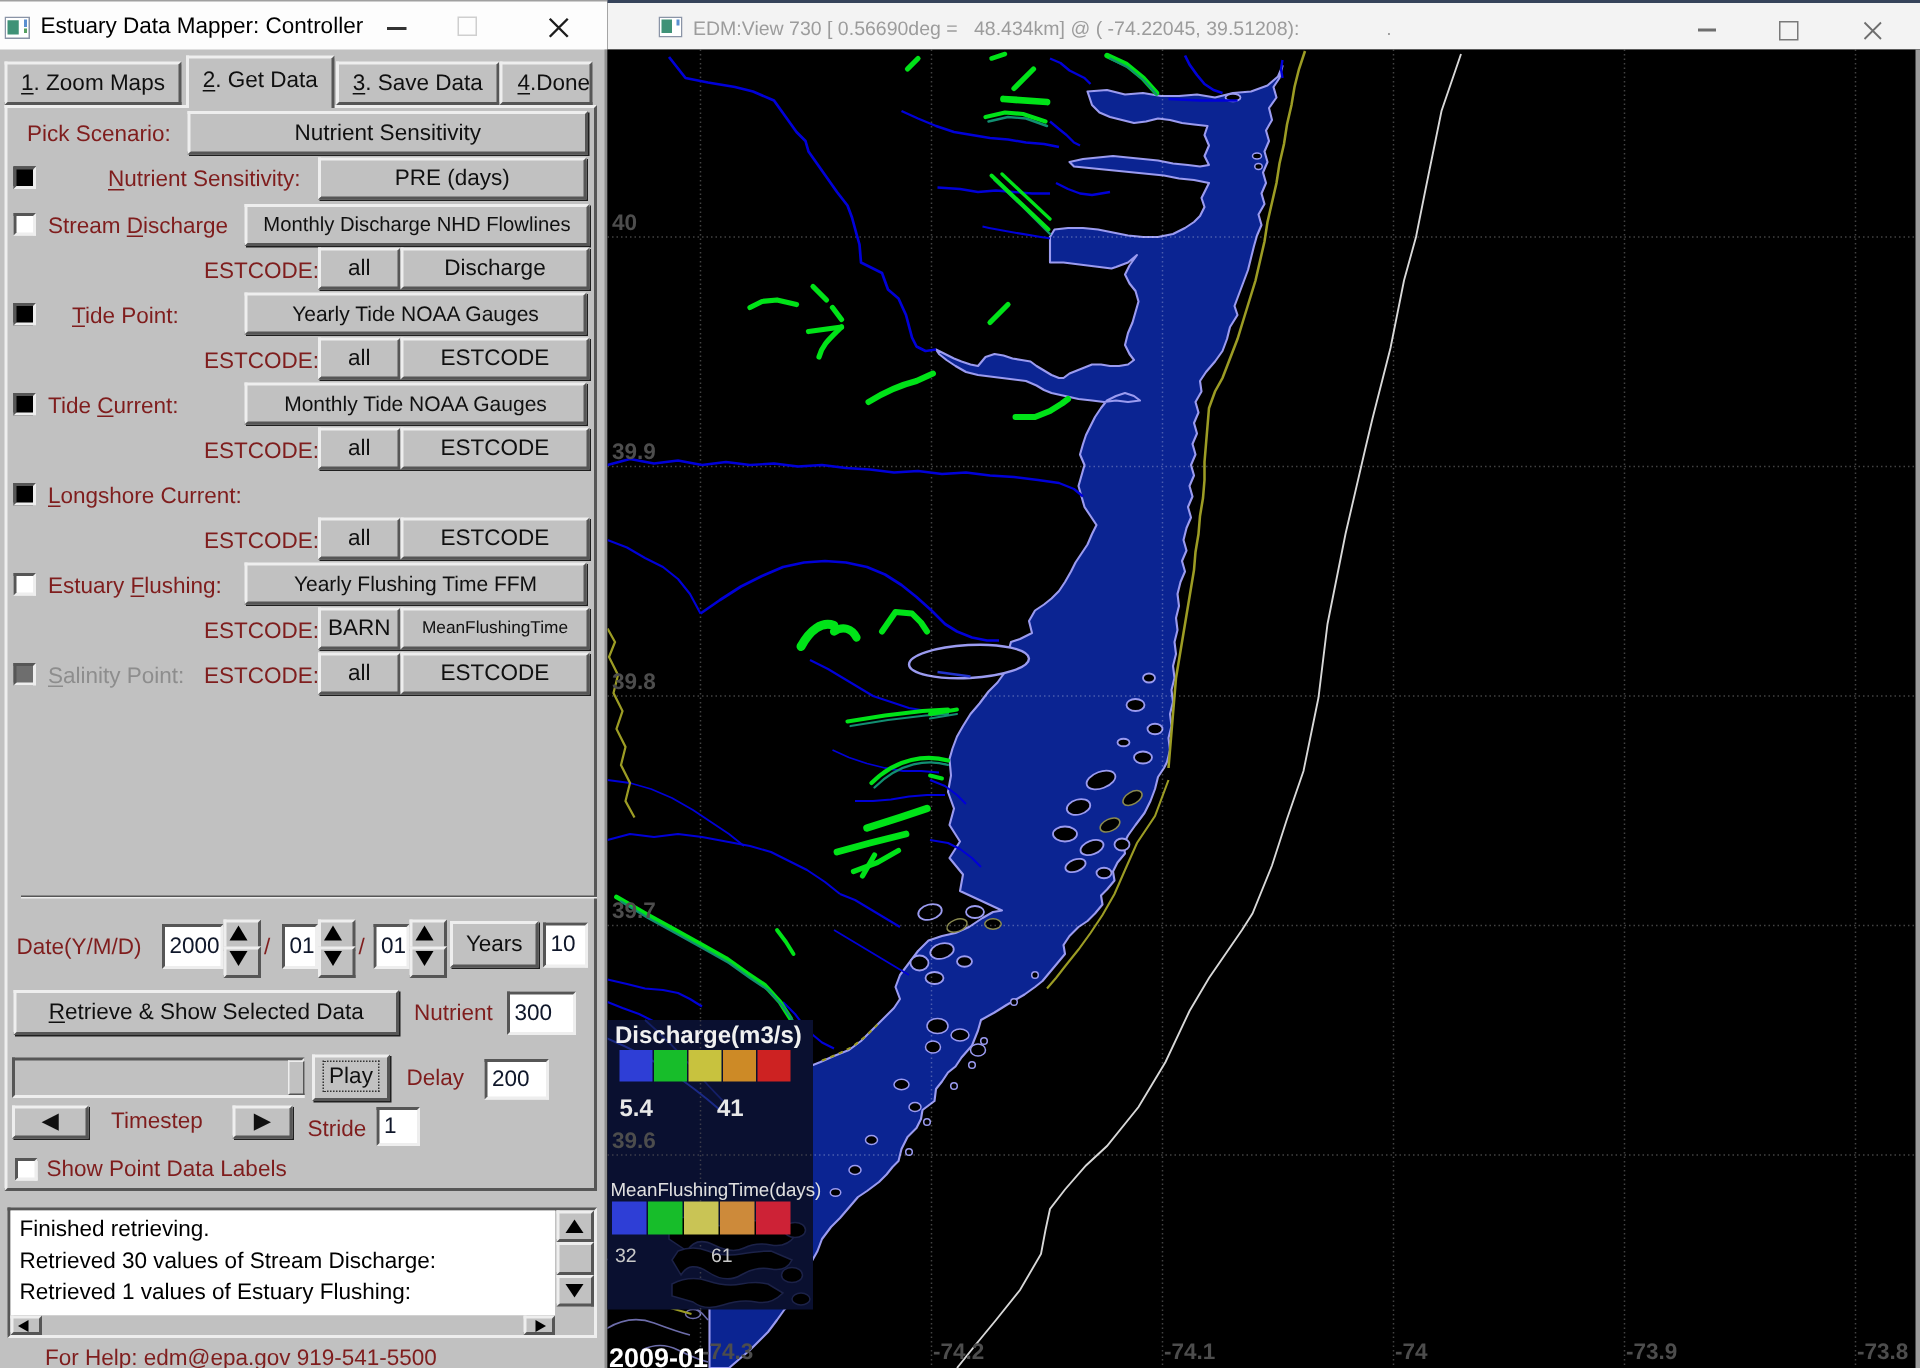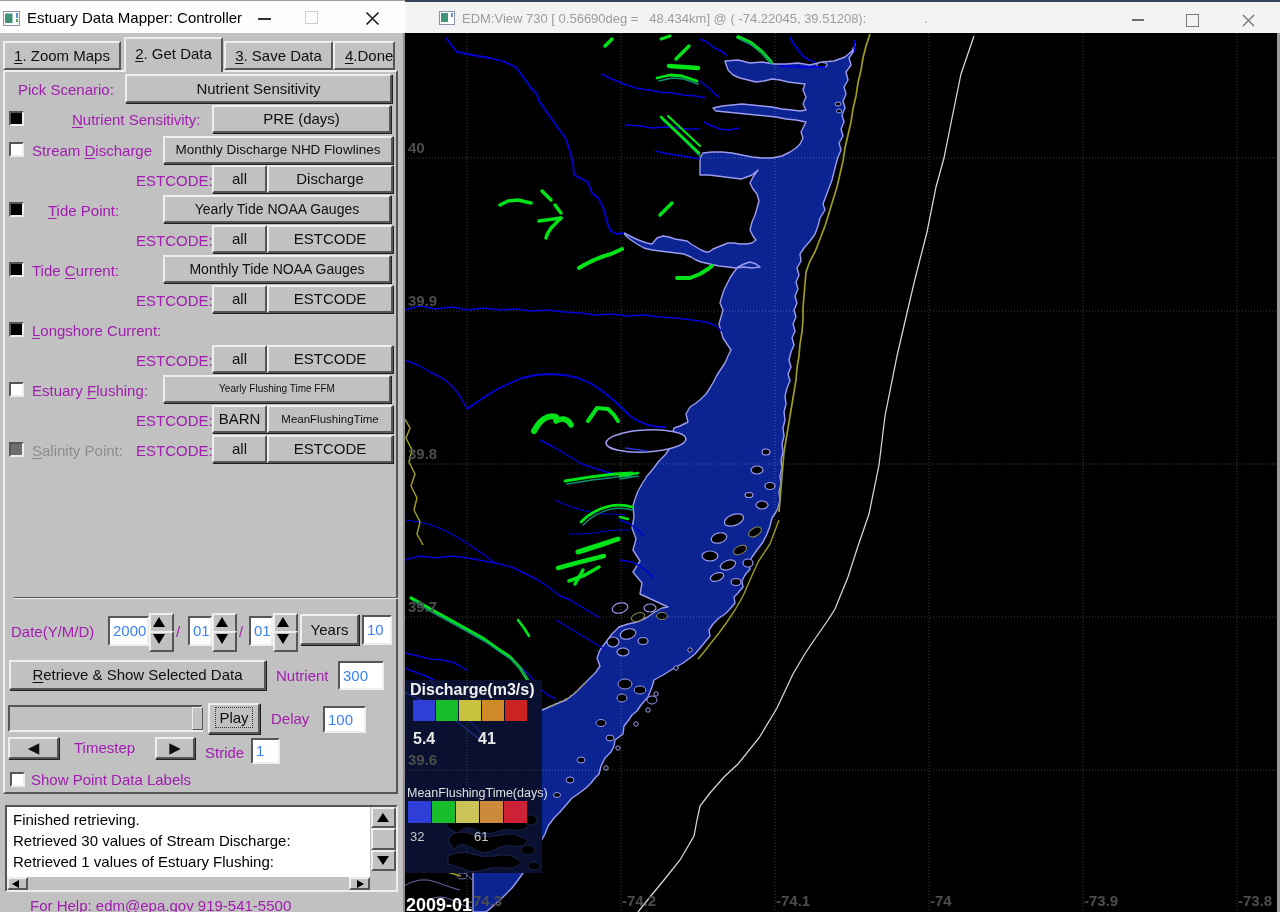--- a/index.html
+++ b/index.html
@@ -3,22 +3,22 @@
 <meta charset="utf-8">
 <style>
 * { margin:0; padding:0; box-sizing:border-box; }
 html,body { width:1280px; height:912px; overflow:hidden; background:#000; font-family:"Liberation Sans", sans-serif; }
 .abs { position:absolute; }
 #leftwin { position:absolute; left:0; top:0; width:405px; height:912px; background:#c1c1c1; }
 #ltitle { position:absolute; left:0; top:0; width:405px; height:33px; background:#fdfdfd; border-top:1px solid #a0a0a0; }
 #ltitle .ttext { position:absolute; left:27px; top:8px; font-size:15px; color:#000; }
 
 .btn { position:absolute; background:#c1c1c1; border:2px solid; border-color:#eeeeee #565656 #565656 #eeeeee; box-shadow:1px 1px 0 #1f1f1f; color:#101010; text-align:center; font-size:15px; }
-.lbl { position:absolute; color:#a21caf; font-size:15px; white-space:pre; }
-.ent { position:absolute; background:#ffffff; border:2px solid; border-color:#565656 #eeeeee #eeeeee #565656; color:#3b82f6; font-size:15px; padding-left:3px; }
+.lbl { position:absolute; color:#7f1d1d; font-size:15px; white-space:pre; }
+.ent { position:absolute; background:#ffffff; border:2px solid; border-color:#565656 #eeeeee #eeeeee #565656; color:#0f172a; font-size:15px; padding-left:3px; }
 .cb { position:absolute; width:15px; height:15px; border:2px solid; border-color:#565656 #eeeeee #eeeeee #565656; background:#fff; }
 .cbk { background:#000; }
 .cbg { background:#6e6e6e; }
 u { text-decoration:underline; text-underline-offset:2px; }
 #rightwin { position:absolute; left:405px; top:0; width:875px; height:912px; background:#000; }
 #rtitle { position:absolute; left:0; top:0; width:875px; height:33px; background:#f3f3f3; border-top:2px solid #36435a; }
 #rtitle .ttext { position:absolute; left:57px; top:9px; font-size:13px; color:#9c9c9c; white-space:pre; }
 .spin { position:absolute; width:21px; height:35px; }
 .spin:before, .spin:after { content:""; position:absolute; left:0; width:21px; height:17px; background:#c1c1c1; border:2px solid; }
 .spin:before { top:0; border-color:#eeeeee #565656 #565656 #eeeeee; }
@@ -92,21 +92,21 @@
 
   <div class="cb cbk" style="left:9px;top:322px;"></div>
   <span class="lbl" style="left:32px;top:322px;"><u>L</u>ongshore Current:</span>
 
   <span class="lbl" style="left:136px;top:352px;">ESTCODE:</span>
   <div class="btn" style="left:212px;top:345px;width:55px;height:28px;line-height:24px;">all</div>
   <div class="btn" style="left:267px;top:345px;width:126px;height:28px;line-height:24px;">ESTCODE</div>
 
   <div class="cb" style="left:9px;top:382px;"></div>
   <span class="lbl" style="left:32px;top:382px;">Estuary <u>F</u>lushing:</span>
-  <div class="btn" style="left:163px;top:375px;width:228px;height:28px;line-height:24px;font-size:10px;">Yearly Flushing Time FFM</div>
+  <div class="btn" style="left:163px;top:375px;width:228px;height:28px;line-height:24px;font-size:14px;">Yearly Flushing Time FFM</div>
 
   <span class="lbl" style="left:136px;top:412px;">ESTCODE:</span>
   <div class="btn" style="left:212px;top:405px;width:55px;height:28px;line-height:24px;">BARN</div>
   <div class="btn" style="left:267px;top:405px;width:126px;height:28px;line-height:25px;font-size:11.5px;">MeanFlushingTime</div>
 
   <div class="cb cbg" style="left:9px;top:442px;"></div>
   <span class="lbl" style="left:32px;top:442px;color:#8d8d8d;"><u>S</u>alinity Point:</span>
   <span class="lbl" style="left:136px;top:442px;">ESTCODE:</span>
   <div class="btn" style="left:212px;top:435px;width:55px;height:28px;line-height:24px;">all</div>
   <div class="btn" style="left:267px;top:435px;width:126px;height:28px;line-height:24px;">ESTCODE</div>
@@ -135,21 +135,21 @@
   <div class="ent" style="left:362px;top:615px;width:30px;height:30px;line-height:26px;">10</div>
 
   <div class="btn" style="left:9px;top:660px;width:257px;height:30px;line-height:26px;"><u>R</u>etrieve &amp; Show Selected Data</div>
   <span class="lbl" style="left:276px;top:667px;">Nutrient</span>
   <div class="ent" style="left:338px;top:661px;width:46px;height:29px;line-height:25px;">300</div>
 
   <div class="abs" style="left:8px;top:705px;width:195px;height:27px;border:2px solid;border-color:#565656 #eeeeee #eeeeee #565656;background:#c1c1c1;"></div>
   <div class="abs" style="left:192px;top:707px;width:11px;height:23px;background:#c1c1c1;border:1px solid;border-color:#eeeeee #565656 #565656 #eeeeee;"></div>
   <div class="btn" style="left:208px;top:703px;width:52px;height:31px;line-height:26px;"><span style="outline:1px dotted #333;padding:1px 3px;">Play</span></div>
   <span class="lbl" style="left:271px;top:710px;">Delay</span>
-  <div class="ent" style="left:323px;top:706px;width:43px;height:27px;line-height:23px;">100</div>
+  <div class="ent" style="left:323px;top:706px;width:43px;height:27px;line-height:23px;">200</div>
 
   <div class="btn" style="left:8px;top:737px;width:51px;height:22px;line-height:17px;font-size:15px;">◀</div>
   <span class="lbl" style="left:74px;top:739px;">Timestep</span>
   <div class="btn" style="left:155px;top:737px;width:40px;height:22px;line-height:17px;font-size:15px;">▶</div>
   <span class="lbl" style="left:205px;top:744px;">Stride</span>
   <div class="ent" style="left:251px;top:738px;width:29px;height:26px;line-height:22px;">1</div>
 
   <div class="cb" style="left:10px;top:772px;"></div>
   <span class="lbl" style="left:31px;top:771px;">Show Point Data Labels</span>
 

